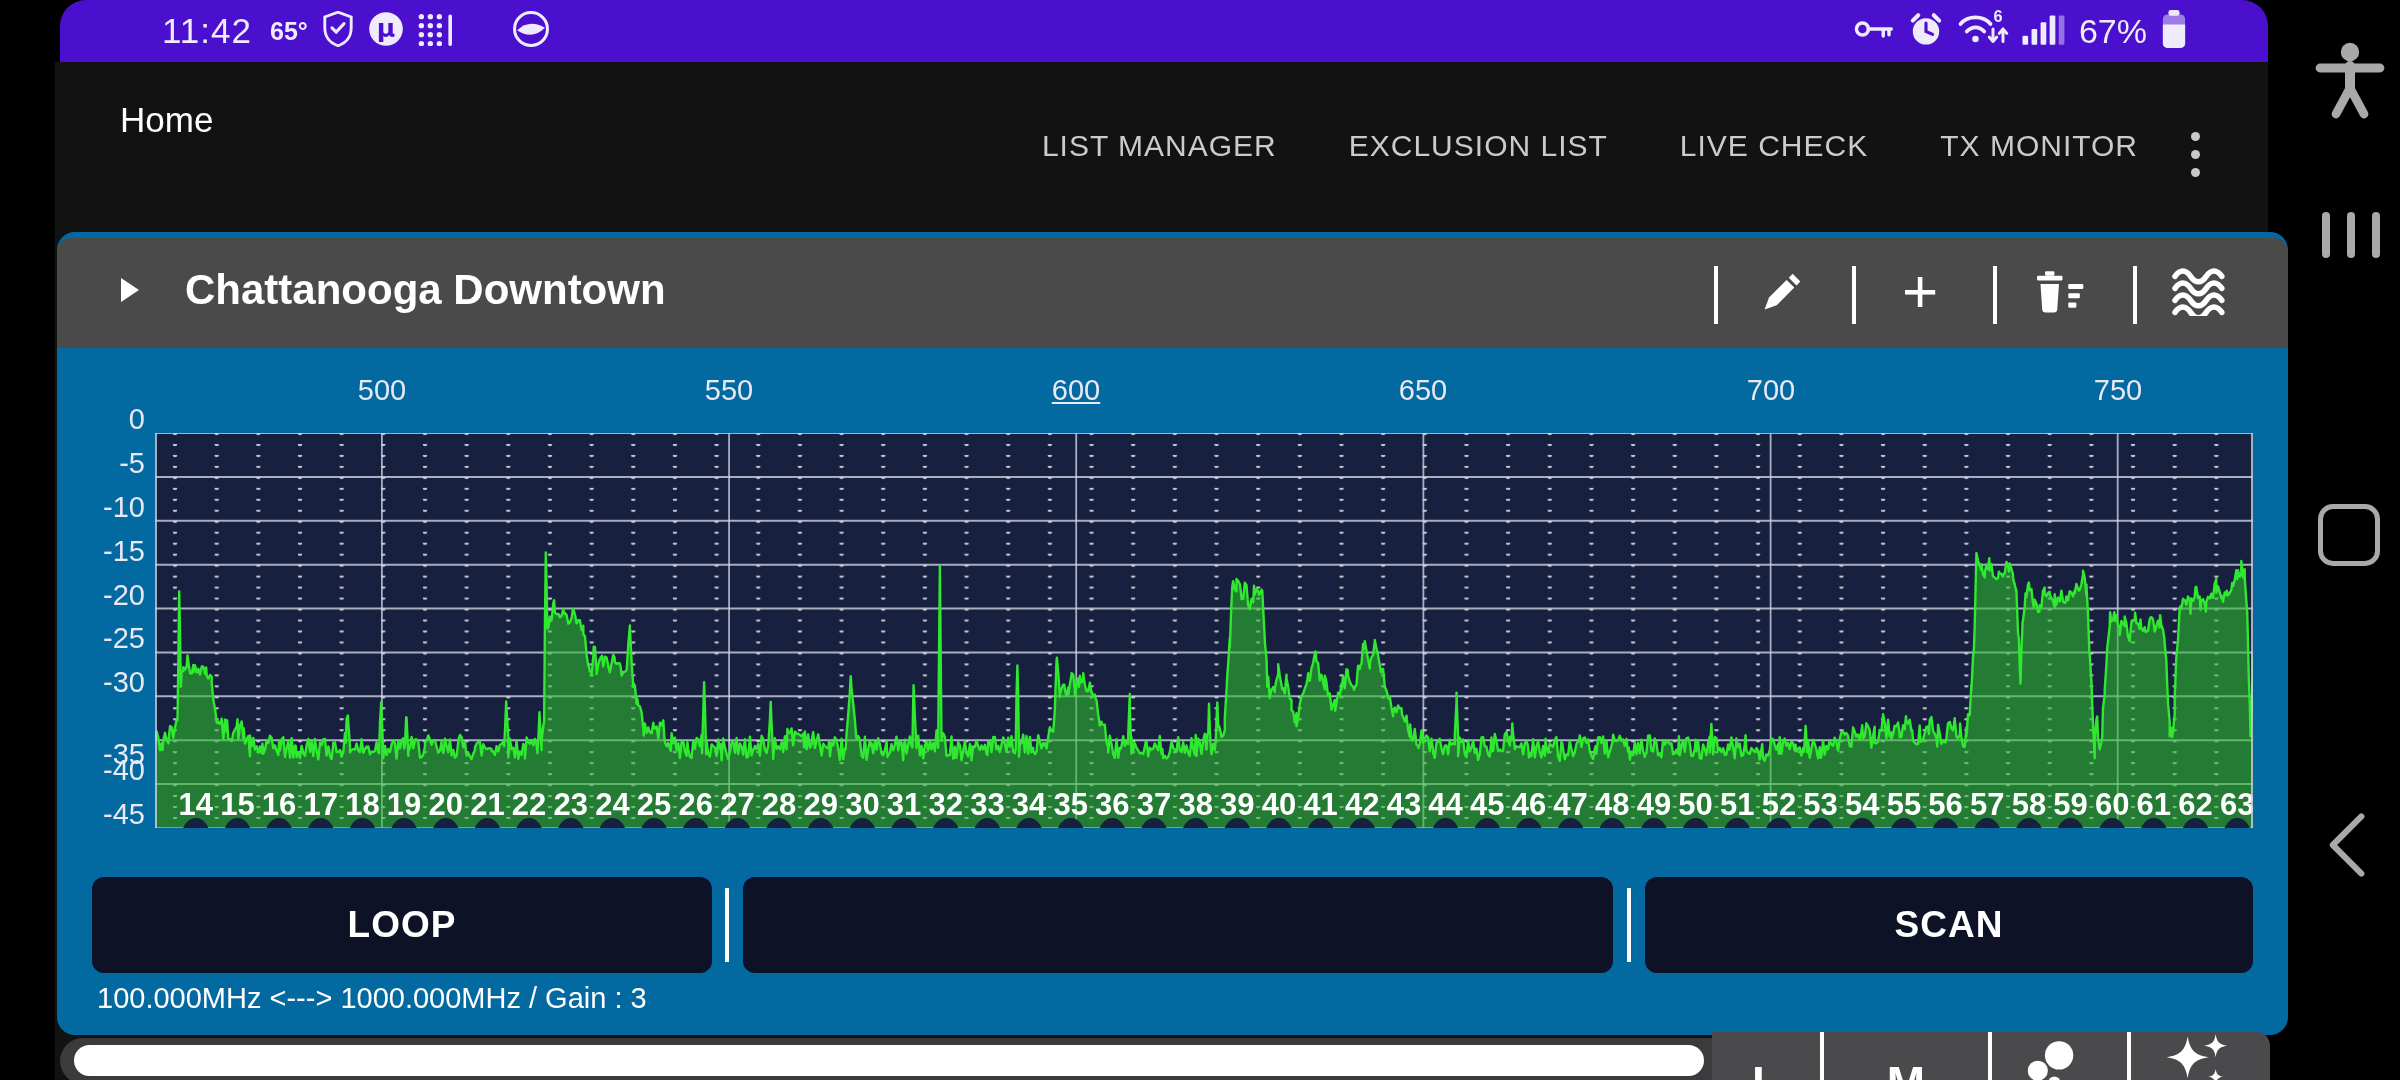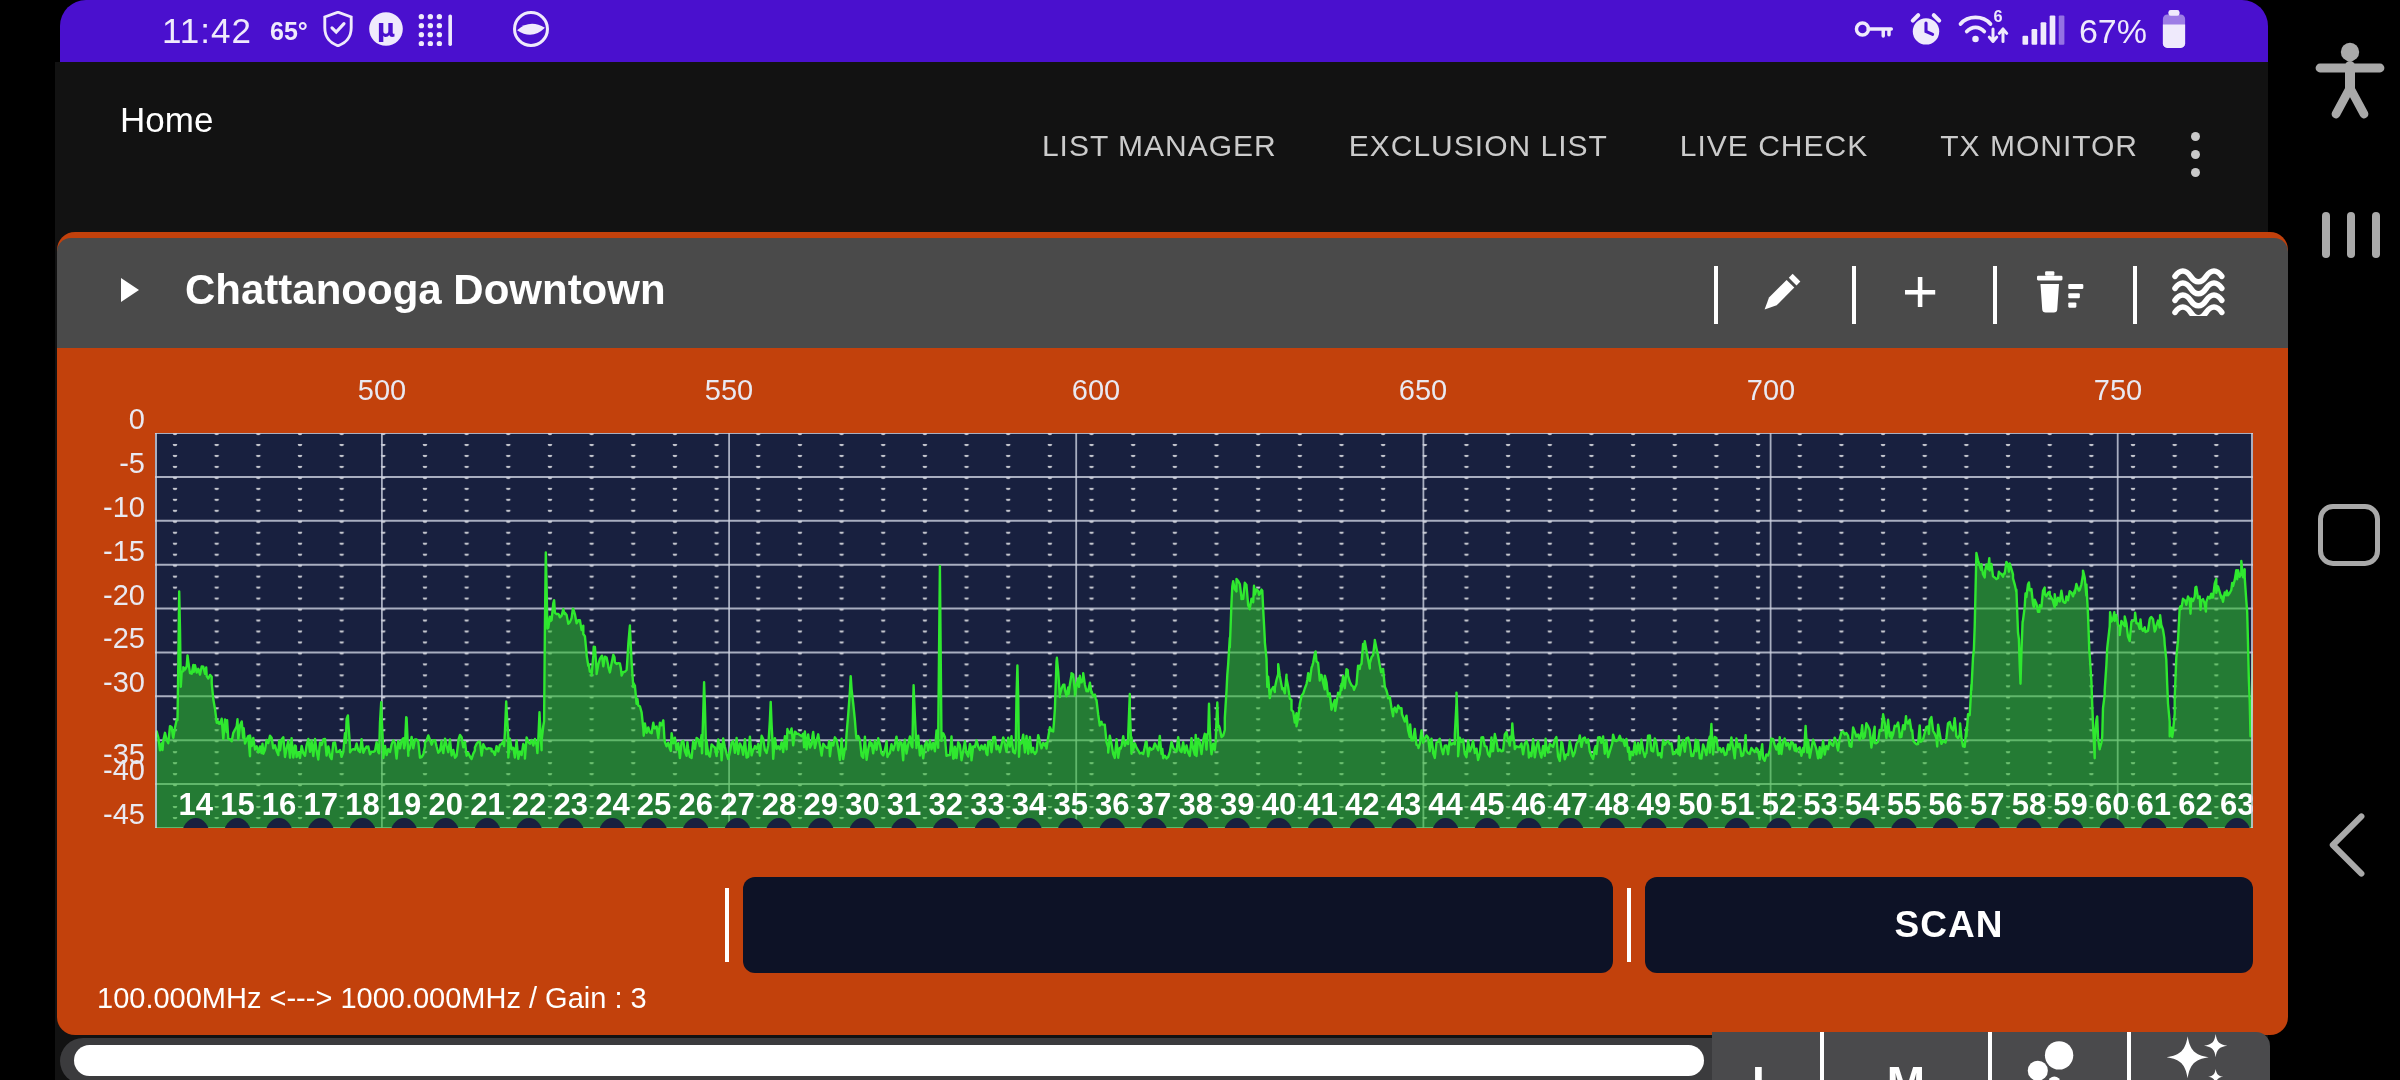--- a/index.html
+++ b/index.html
@@ -14,21 +14,21 @@
   .sb-batt-pct{font-size:34px;}
   
   #appbg{left:55px;top:62px;width:2213px;height:1018px;background:#121212;}
   #toolbar{left:55px;top:62px;width:2213px;height:168px;}
   .tb-title{left:65px;top:38px;font-size:35px;color:#fff;}
   .tb-menu{right:130px;top:0;height:168px;display:flex;align-items:center;gap:72px;}
   .tb-item{color:#cbcbcb;font-size:30px;letter-spacing:1px;cursor:pointer;}
   .tb-more{right:60px;top:62px;display:flex;flex-direction:column;gap:9px;padding:8px;cursor:pointer;}
   .tb-more span{width:9px;height:9px;border-radius:50%;background:#c9c9c9;}
   
-  #card{left:57px;top:232px;width:2231px;height:803px;background:#c2410c;border-radius:18px;}
+  #card{left:57px;top:232px;width:2231px;height:803px;background:#0369a1;border-radius:18px;}
   #cardHeader{left:0;top:6px;width:2231px;height:110px;background:#4a4a4a;border-radius:14px 14px 0 0;}
   .hdr-arrow{left:64px;top:40px;width:0;height:0;border-left:18px solid #fff;border-top:12px solid transparent;border-bottom:12px solid transparent;}
   .hdr-title{left:128px;top:28px;font-size:42px;font-weight:bold;color:#fff;}
   .hdr-sep{top:28px;width:4px;height:58px;background:#fff;}
   .hdr-btn{top:18px;width:60px;height:76px;display:flex;align-items:center;justify-content:center;cursor:pointer;color:#fff;}
   
   #freqTicks .ftick{position:absolute;top:0;width:120px;text-align:center;color:#e9e9f2;font-size:29px;}
   #yTicks .ytick{position:absolute;left:0;width:88px;text-align:right;color:#e9e9f2;font-size:29px;}
   #plotwrap{left:155px;top:420px;width:1923px;height:395px;margin-top:13px;}
   #legend{left:168px;top:826px;display:flex;align-items:center;gap:16px;}
@@ -198,21 +198,21 @@
             <path d="M3,37 c4,-6 9,-6 13,0 c4,6 9,6 13,0 c4,-6 9,-6 13,0"></path>
           </g>
         </svg>
       </span>
     </div>
   </div>
 
   <div id="freqTicks" class="abs" style="left:98px;top:142px;width:2098px;height:40px">
       <span class="ftick" style="left: 167px;">500</span>
       <span class="ftick" style="left: 514px;">550</span>
-      <span class="ftick" style="left: 881px;">600</span>
+      <span class="ftick" style="left: 861px; text-decoration: underline;">600</span>
       <span class="ftick" style="left: 1208px;">650</span>
       <span class="ftick" style="left: 1556px;">700</span>
       <span class="ftick" style="left: 1903px;">750</span>
     </div>
   <div id="yTicks" class="abs" style="left:0;top:188px;width:98px;height:420px">
       <div class="ytick" style="top: -17px;">0</div>
       <div class="ytick" style="top: 27px;">-5</div>
       <div class="ytick" style="top: 71px;">-10</div>
       <div class="ytick" style="top: 115px;">-15</div>
       <div class="ytick" style="top: 159px;">-20</div>
@@ -352,20 +352,21 @@
         <ellipse cx="2082.2" cy="403" rx="14" ry="18" fill="#18203f"></ellipse>
         <line x1="1" y1="0" x2="1" y2="395" stroke="rgba(205,210,225,0.8)" stroke-width="2"></line>
         <line x1="2097" y1="0" x2="2097" y2="395" stroke="rgba(205,210,225,0.8)" stroke-width="2"></line>
       </svg></div>
 
   <div id="legend" class="abs">
     <span id="legendSwatch" style="background: rgb(34, 224, 34);"></span>
     <span id="legendLabel">01, Jun, 2023 1:06 PM</span>
   </div>
 
+  <div class="bigbtn abs" style="left:35px;width:620px">LOOP</div>
   <div class="btn-sep abs" style="left:668px"></div>
   <div class="bigbtn abs" style="left:686px;width:870px"></div>
   <div class="btn-sep abs" style="left:1570px"></div>
   <div class="bigbtn abs" style="left:1588px;width:608px">SCAN</div>
 
   <div id="statusLine" class="abs">100.000MHz &lt;---&gt; 1000.000MHz  /  Gain : 3</div>
 </div>
 
 <div id="track" class="abs"></div>
 <div id="thumb" class="abs"></div>

